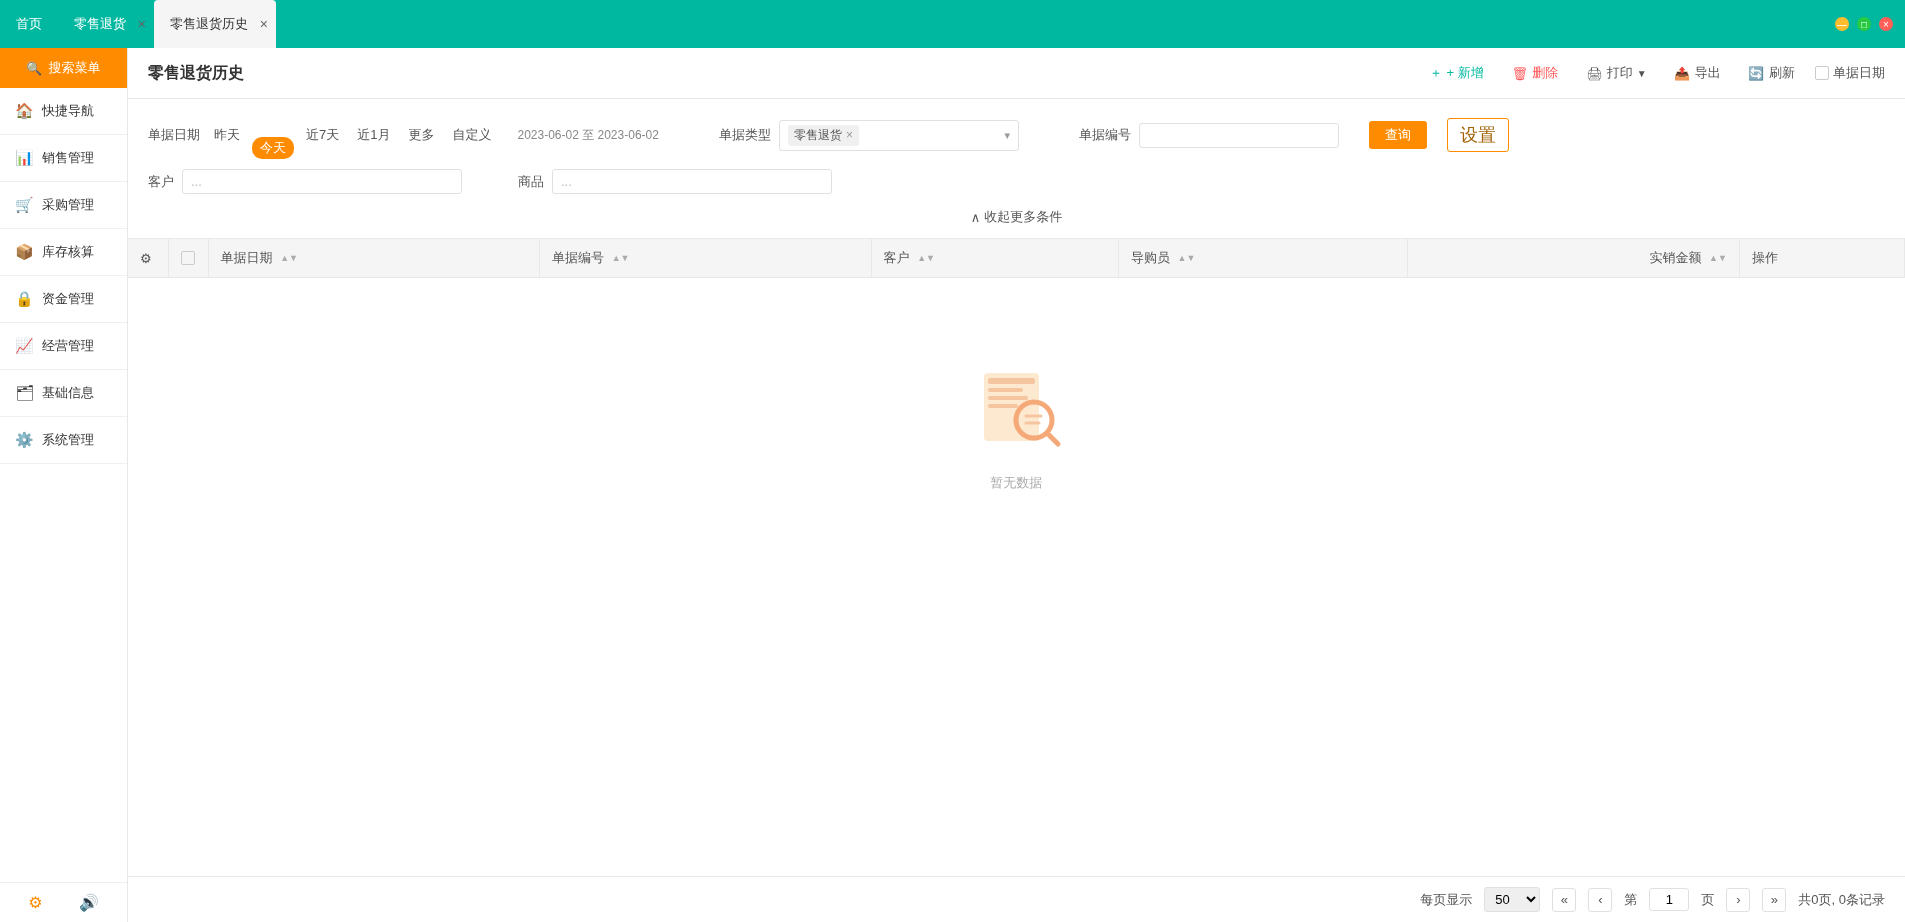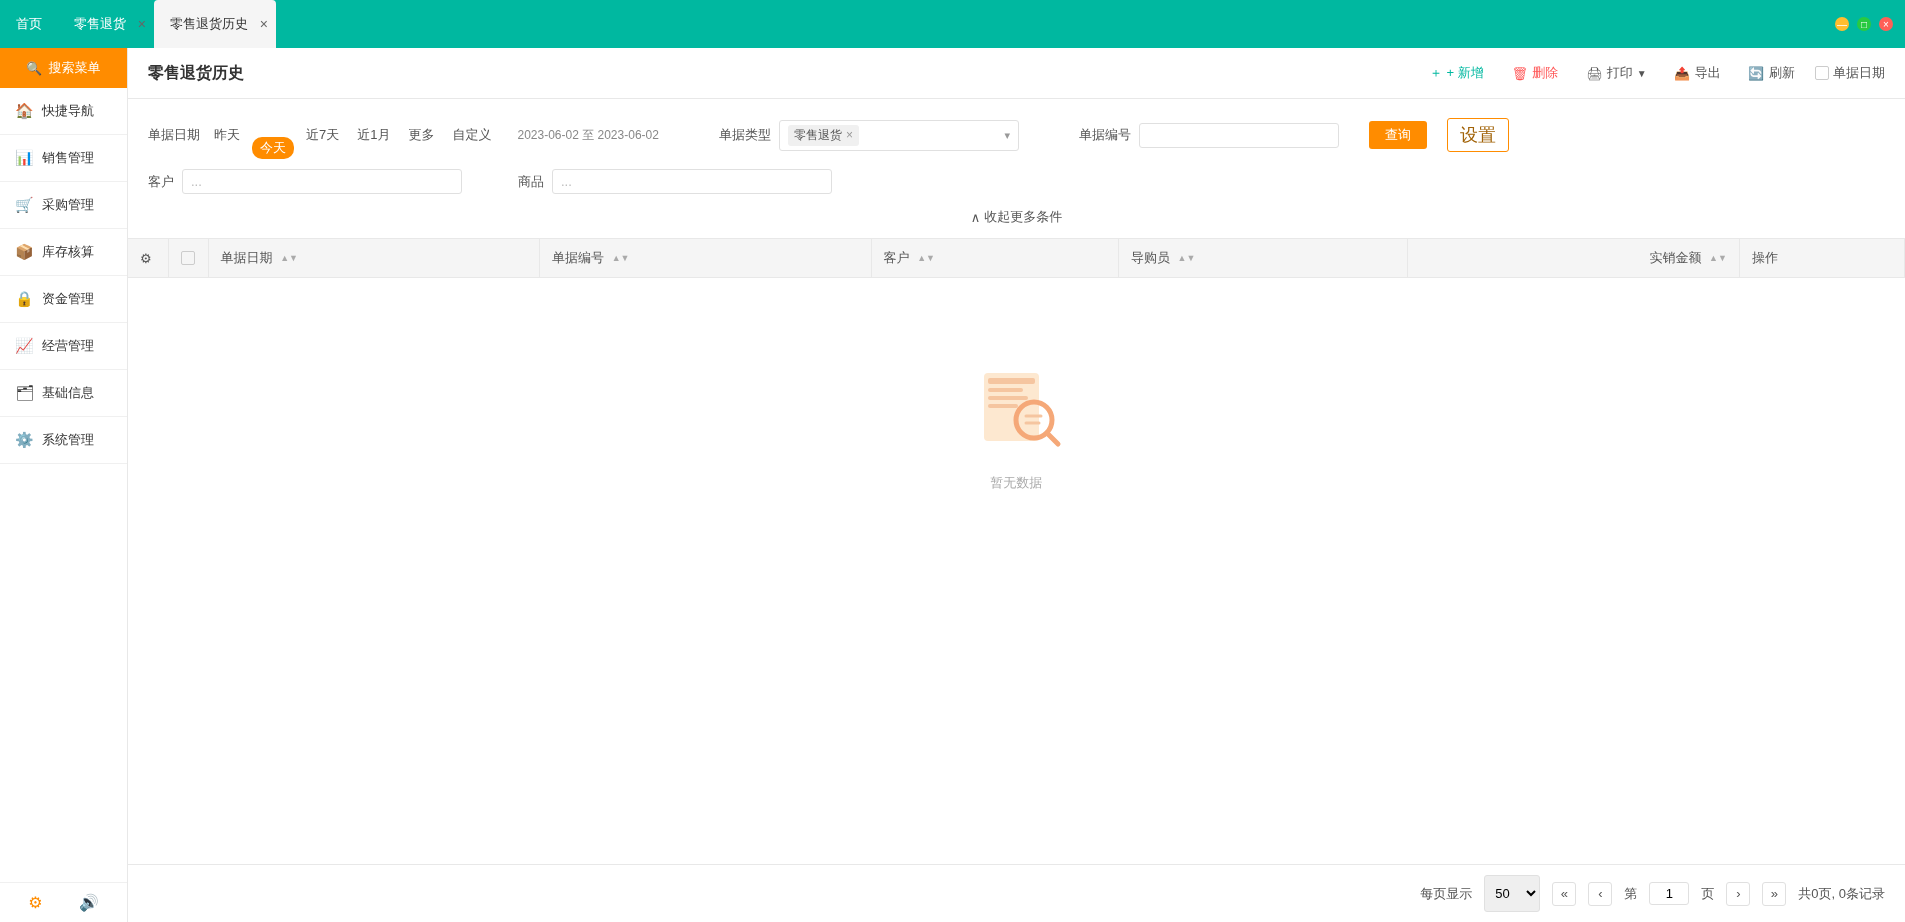--- a/index.html
+++ b/index.html
@@ -356,21 +356,21 @@
       align-items: center;
       justify-content: flex-end;
       gap: 12px;
       font-size: 13px;
       color: #555;
       flex-shrink: 0;
     }
     .page-size-select {
       border: 1px solid #e0e0e0;
       border-radius: 3px;
-      padding: 9px 6px;
+      padding: 3px 6px;
       font-size: 13px;
       cursor: pointer;
     }
     .page-nav-btn {
       width: 24px;
       height: 24px;
       border: 1px solid #e0e0e0;
       border-radius: 3px;
       display: flex;
       align-items: center;

